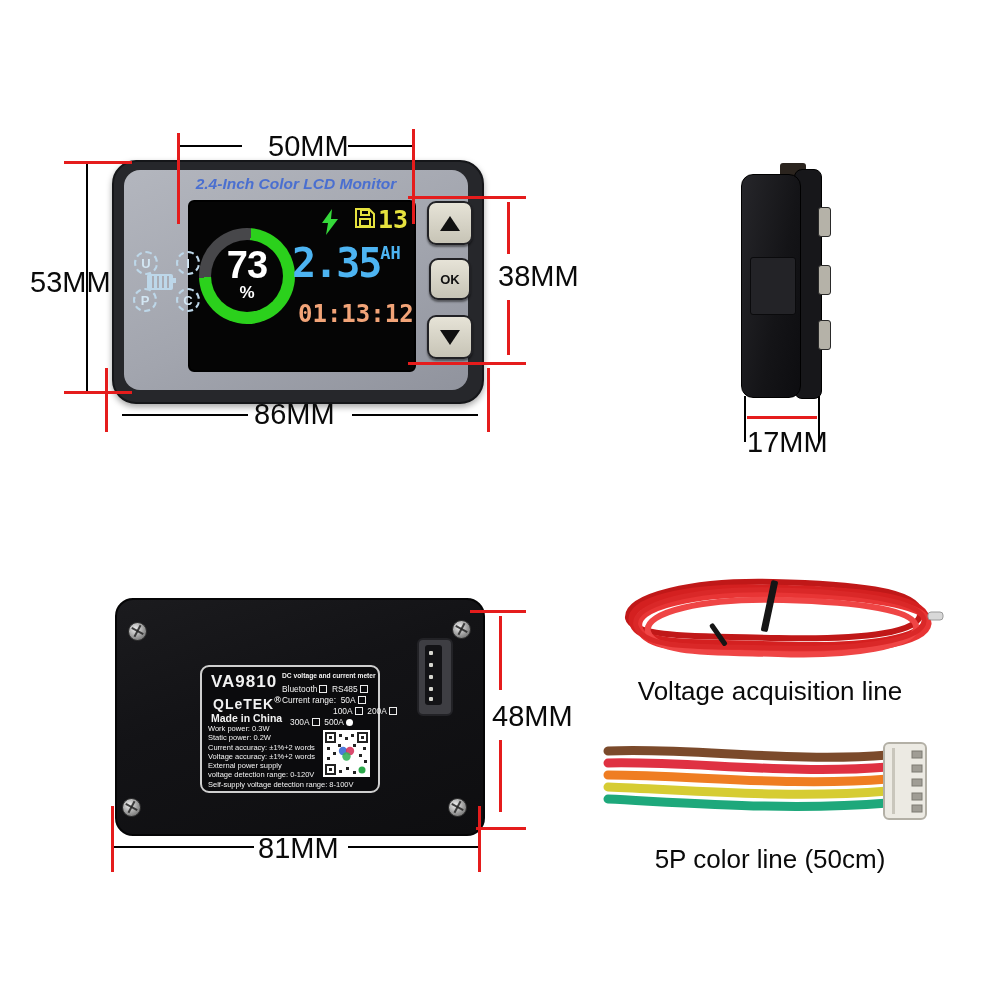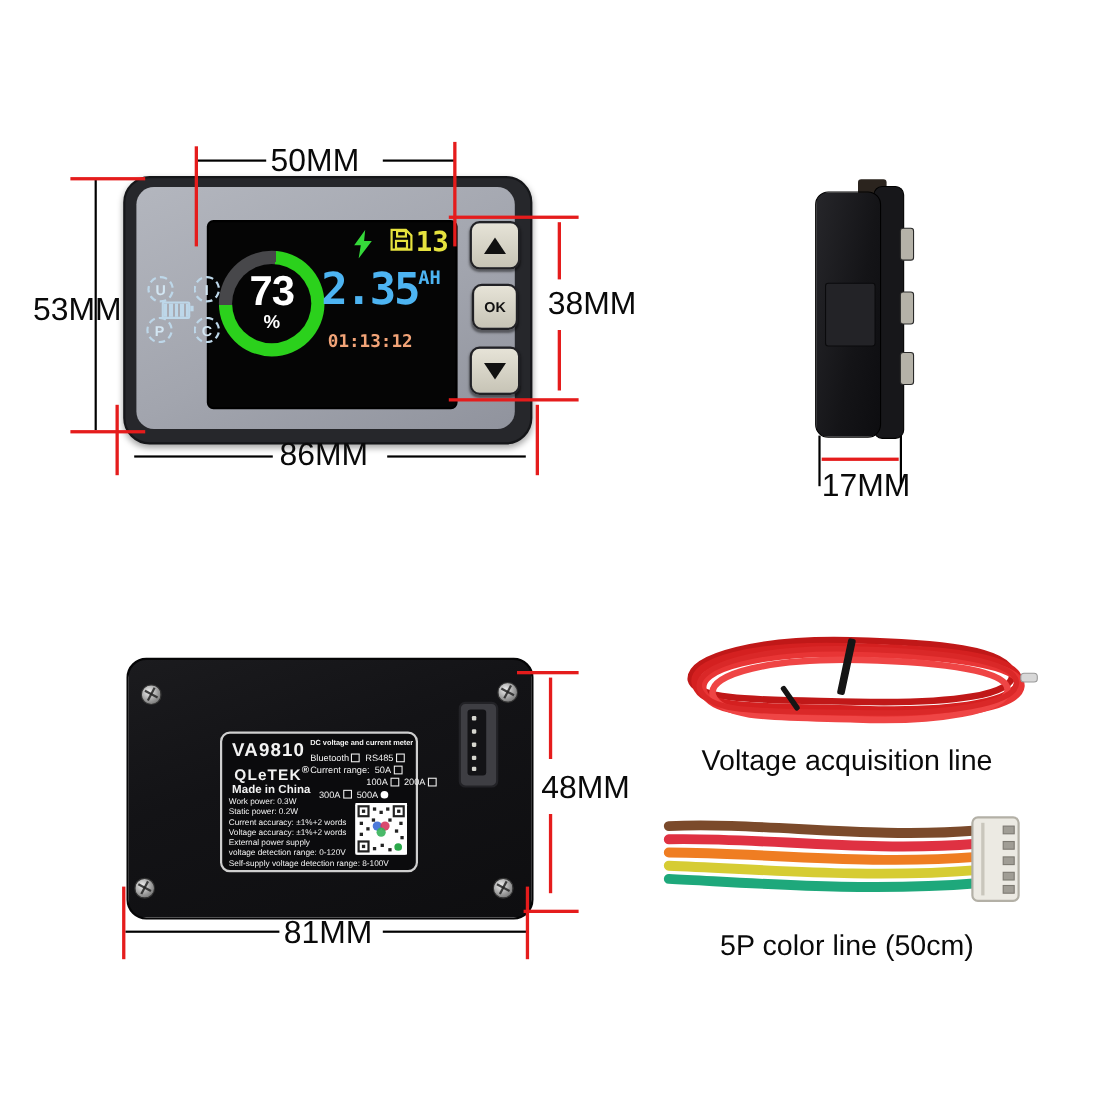--- a/index.html
+++ b/index.html
@@ -28,21 +28,21 @@
   .ring{position:absolute;left:9px;top:26px;width:96px;height:96px;border-radius:50%;
         background:conic-gradient(from 268deg,#47474a 0 27%,#2bd11c 27% 100%);
         display:flex;align-items:center;justify-content:center;}
   .ring-in{width:72px;height:72px;border-radius:50%;background:#050505;display:flex;
         flex-direction:column;align-items:center;justify-content:center;}
   .pct{color:#fff;font-size:38px;font-weight:bold;line-height:.85;letter-spacing:-1px;}
   .pctsign{color:#fff;font-size:17px;font-weight:bold;margin-top:1px;}
   .capline{position:absolute;left:102px;top:38px;color:#4db4f2;}
   .capval{font-size:40px;letter-spacing:-2px;}
   .capunit{font-size:17px;vertical-align:18px;letter-spacing:0;}
-  .timeline{position:absolute;left:108px;top:98px;color:#f2a478;font-size:16px;}
+  .timeline{position:absolute;left:108px;top:98px;color:#f2a478;font-size:24px;}
   .botline{position:absolute;left:5px;right:5px;top:135px;display:flex;justify-content:space-between;
         color:#4db4f2;font-size:20px;}
   .membadge{position:absolute;left:188px;top:3px;color:#e6e23e;font-size:25px;}
   
   .key{position:absolute;width:20px;height:20px;border:2px dashed #bdd7e9;border-radius:50%;
        color:#d3e6f3;font-size:13px;font-weight:bold;display:flex;align-items:center;justify-content:center;}
   .batt{position:absolute;left:147px;top:274px;width:22px;height:12px;border:2px solid #bdd7e9;border-radius:2px;
        background:repeating-linear-gradient(90deg,#bdd7e9 0 3px,transparent 3px 5px);}
   .batt::after{content:"";position:absolute;right:-5px;top:2px;width:3px;height:5px;background:#bdd7e9;}
   
@@ -93,20 +93,21 @@
   
   .caption{position:absolute;font-size:26px;color:#0a0a0a;white-space:nowrap;}
 </style>
 </head>
 <body>
 
 <div id="canvas">
 
   <div class="frame"></div>
   <div class="face"></div>
+  <div class="dev-title">2.4-Inch Color LCD Monitor</div>
 
   <div class="lcd">
     <div class="ring">
       <div class="ring-in">
         <div class="pct">73</div>
         <div class="pctsign">%</div>
       </div>
     </div>
     <svg class="abs" style="left:130px;top:7px;" width="20" height="26" viewBox="0 0 20 26">
       <polygon points="12,0 2,14 8,14 6,26 18,10 11,10" fill="#35d93a"></polygon>
@@ -138,21 +139,21 @@
   <div class="btn" style="left:427px;top:201px;width:42px;height:40px;">
     <span class="tri-up"></span>
   </div>
   <div class="btn" style="left:429px;top:258px;width:38px;height:38px;">
     <span class="oktxt">OK</span>
   </div>
   <div class="btn" style="left:427px;top:315px;width:42px;height:40px;">
     <span class="tri-dn"></span>
   </div>
 
-  <div class="dim" style="left:246px;top:130px;">50MM</div>
+  <div class="dim" style="left:268px;top:130px;">50MM</div>
   <div class="lnH" style="left:178px;top:145px;width:64px;"></div>
   <div class="lnH" style="left:348px;top:145px;width:66px;"></div>
   <div class="rdV" style="left:177px;top:133px;height:91px;"></div>
   <div class="rdV" style="left:412px;top:129px;height:95px;"></div>
 
   <div class="dim" style="left:30px;top:266px;">53MM</div>
   <div class="lnV" style="left:86px;top:163px;height:228px;"></div>
   <div class="rdH" style="left:64px;top:161px;width:68px;"></div>
   <div class="rdH" style="left:64px;top:391px;width:68px;"></div>
 

